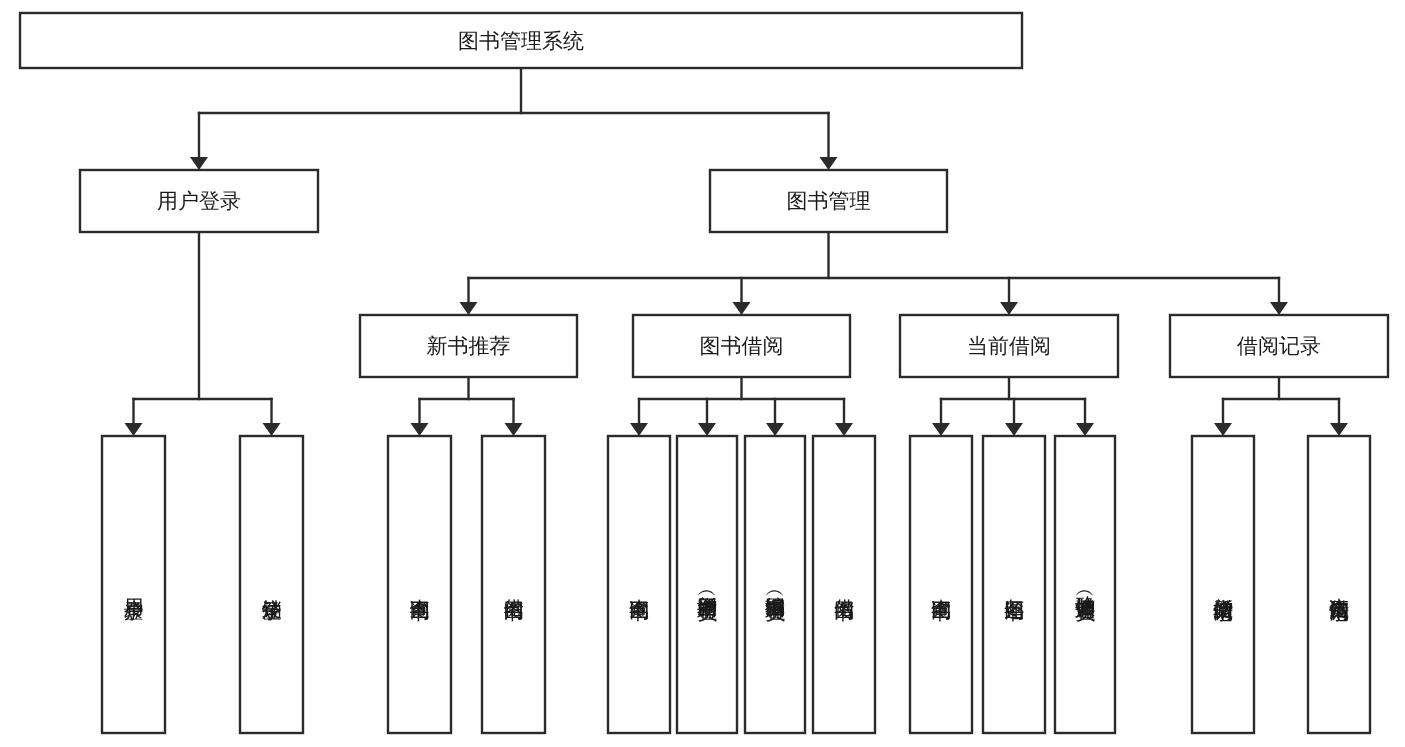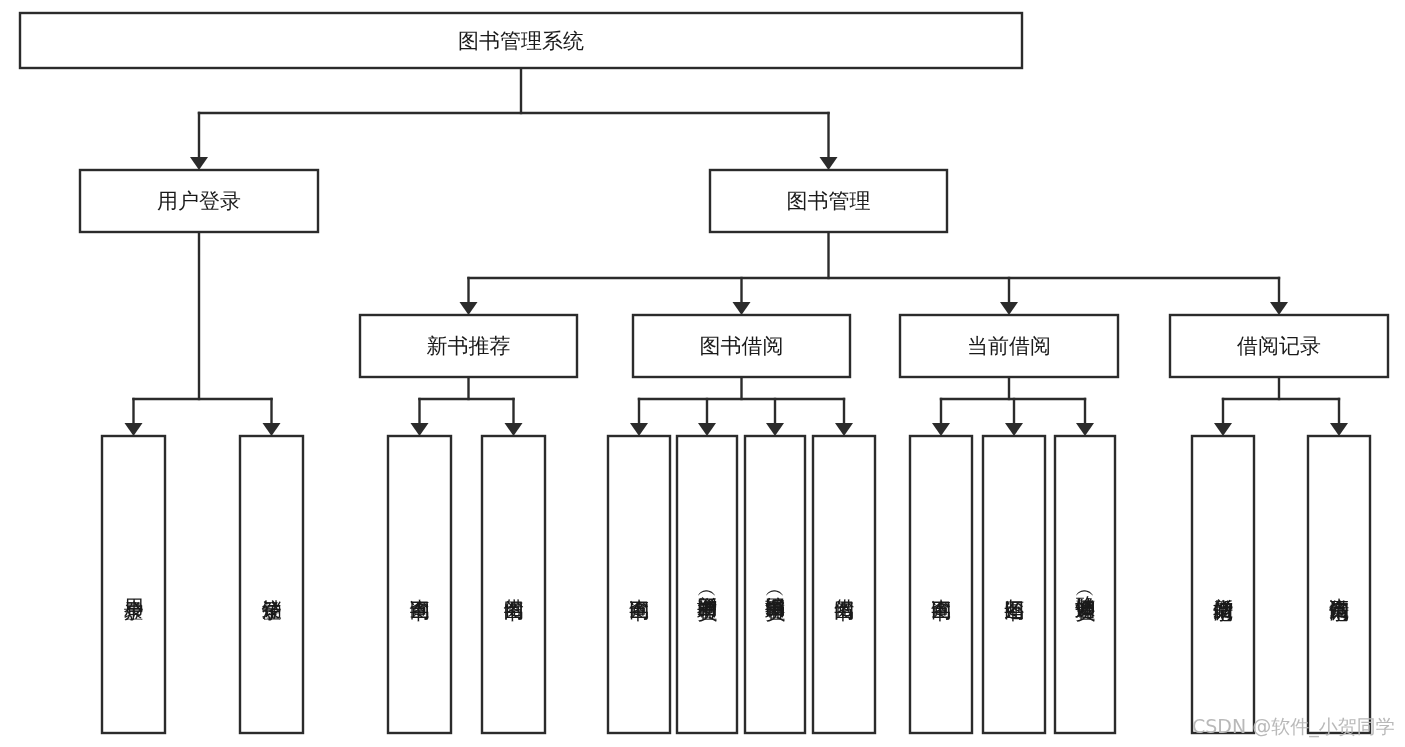--- a/index.html
+++ b/index.html
@@ -173,15 +173,14 @@
       <div class="node-label-v" style="left: 677px; top: 436px; width: 60px; height: 297px;">新增图书（管理员）</div>
       <div class="node-label-v" style="left: 745px; top: 436px; width: 60px; height: 297px;">编辑图书（管理员）</div>
       <div class="node-label-v" style="left: 813px; top: 436px; width: 62px; height: 297px;">借阅图书</div>
       <div class="node-label-v" style="left: 910px; top: 436px; width: 62px; height: 297px;">查询图书</div>
       <div class="node-label-v" style="left: 983px; top: 436px; width: 62px; height: 297px;">归还图书</div>
       <div class="node-label-v" style="left: 1055px; top: 436px; width: 60px; height: 297px;">确认归还（管理员）</div>
       <div class="node-label-v" style="left: 1192px; top: 436px; width: 62px; height: 297px;">新增借阅记录</div>
       <div class="node-label-v" style="left: 1308px; top: 436px; width: 62px; height: 297px;">查询借阅记录</div>
     </div>
 
-  <div class="watermark" style="left: 1192px; top: 714px;">CSDN @软件_小贺同学</div>
 
 </div>
 
 </body></html>

